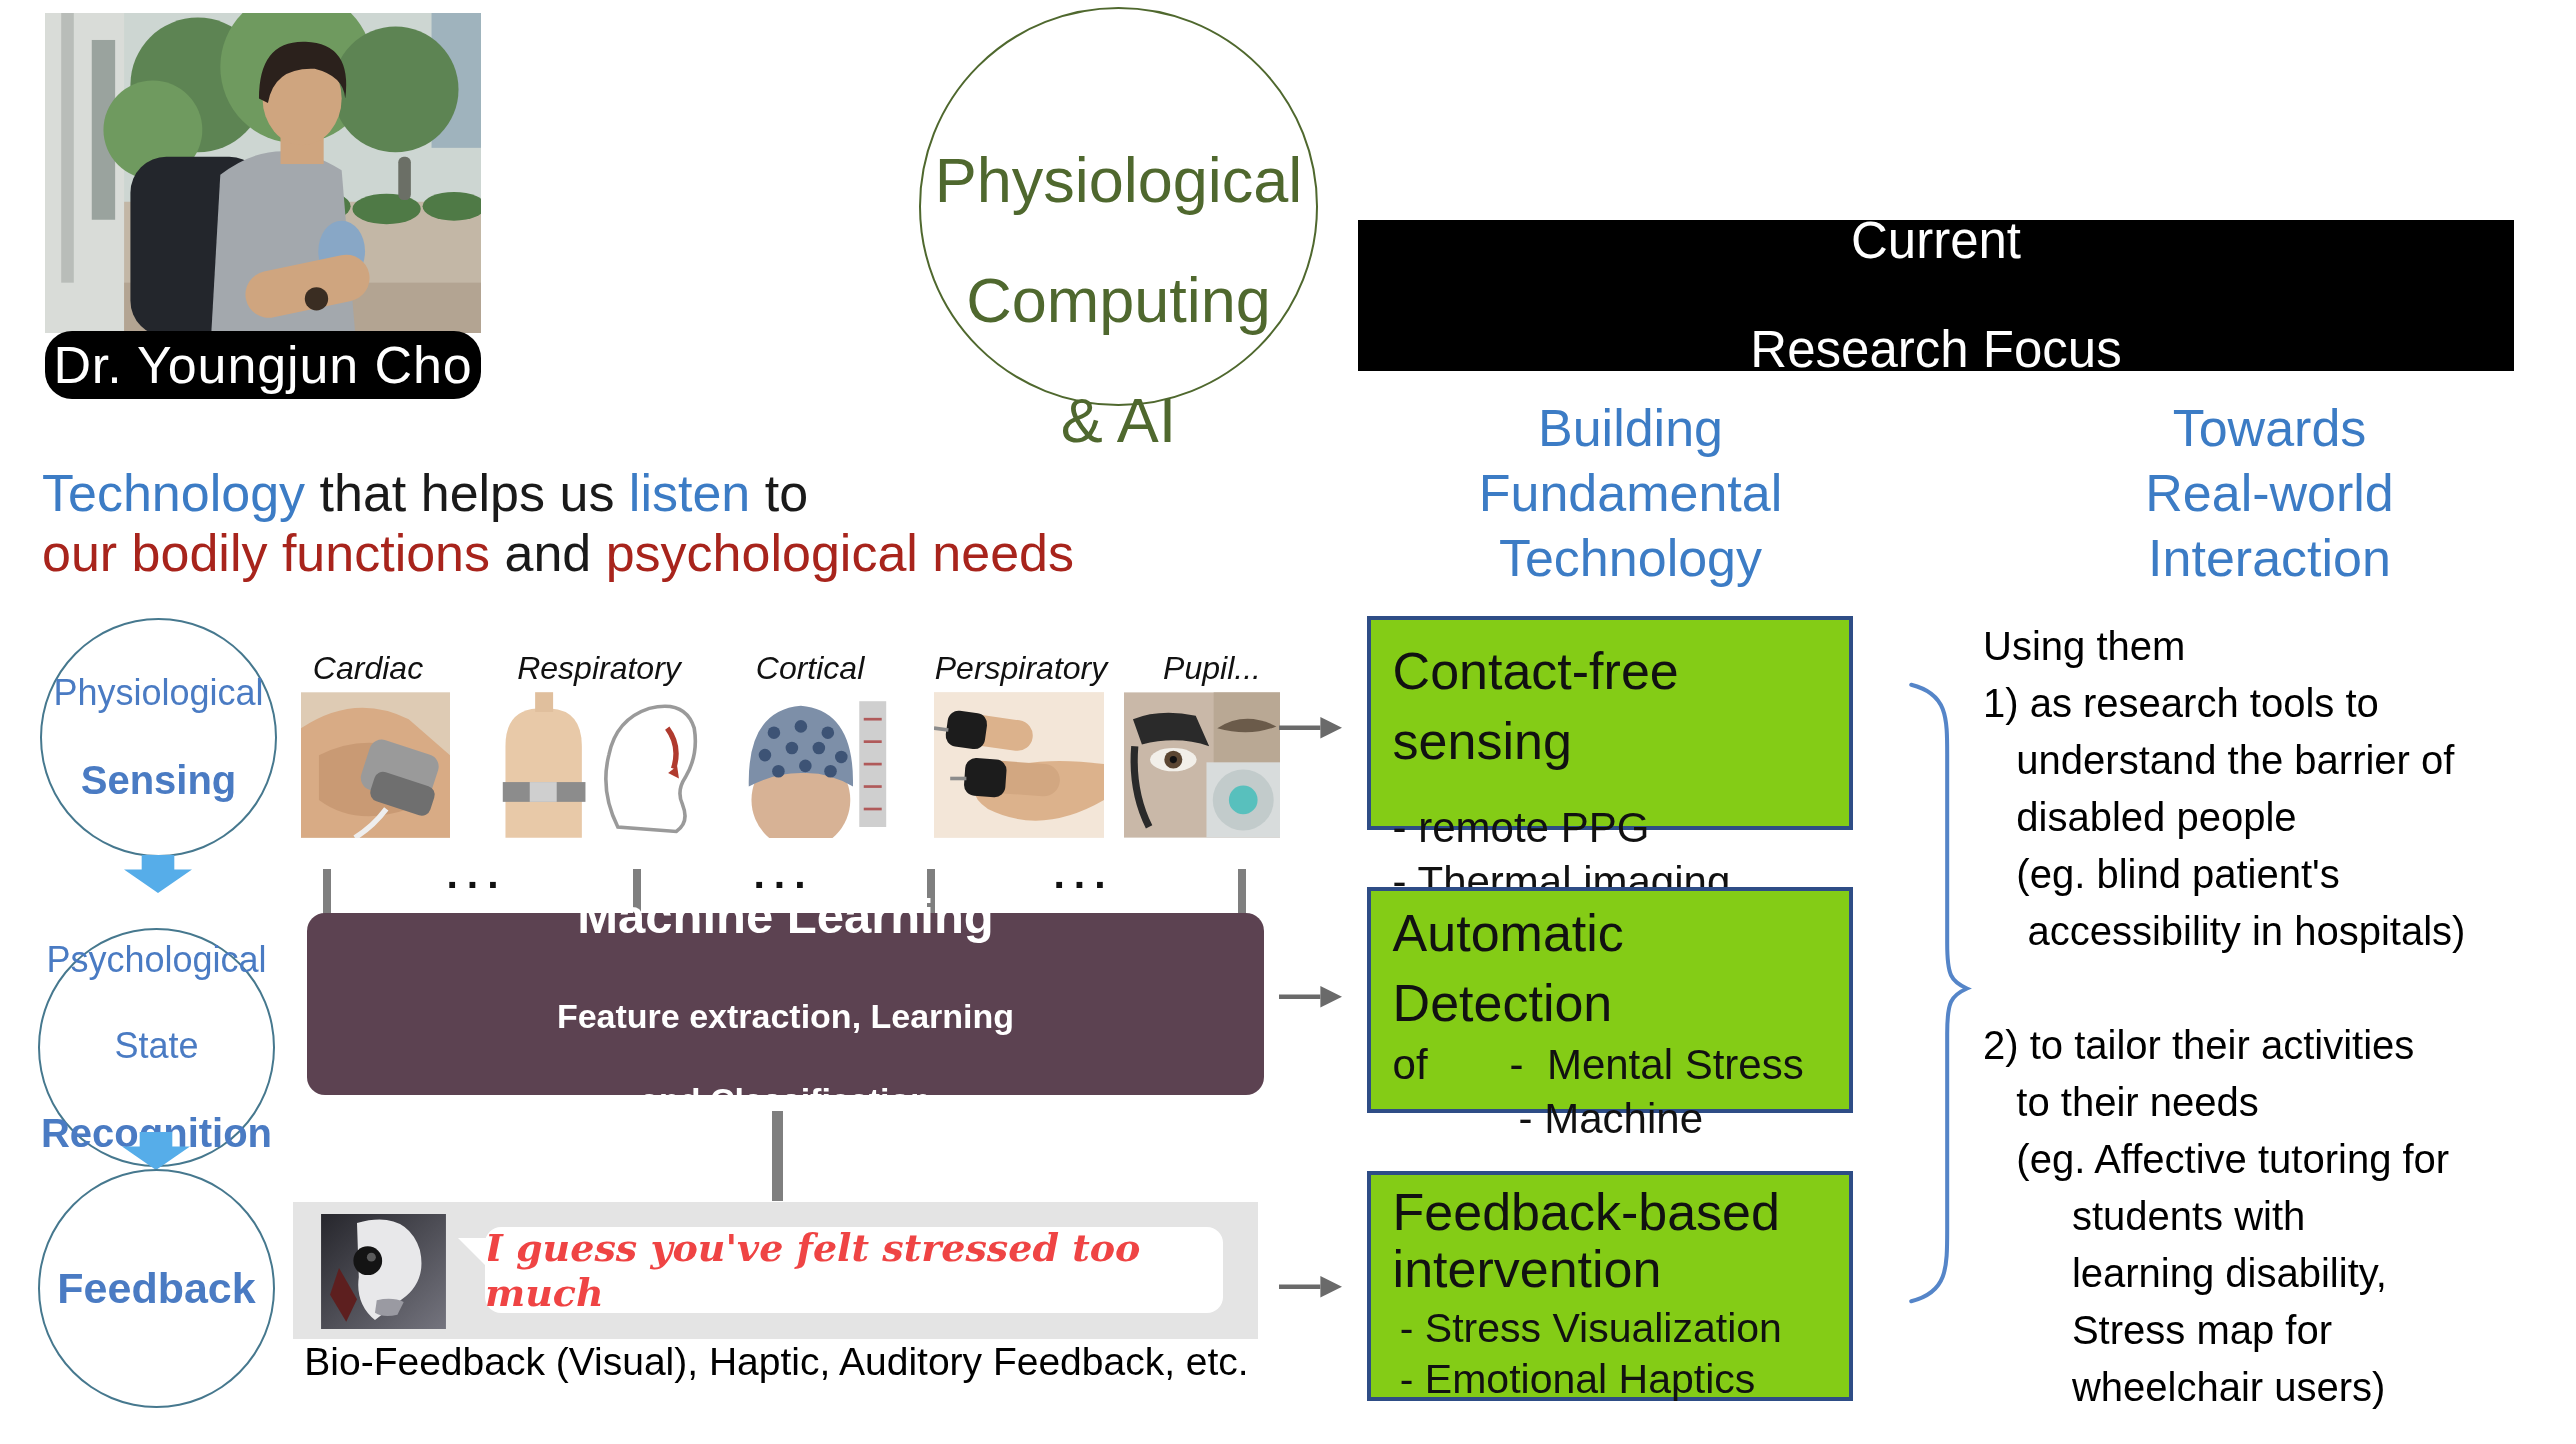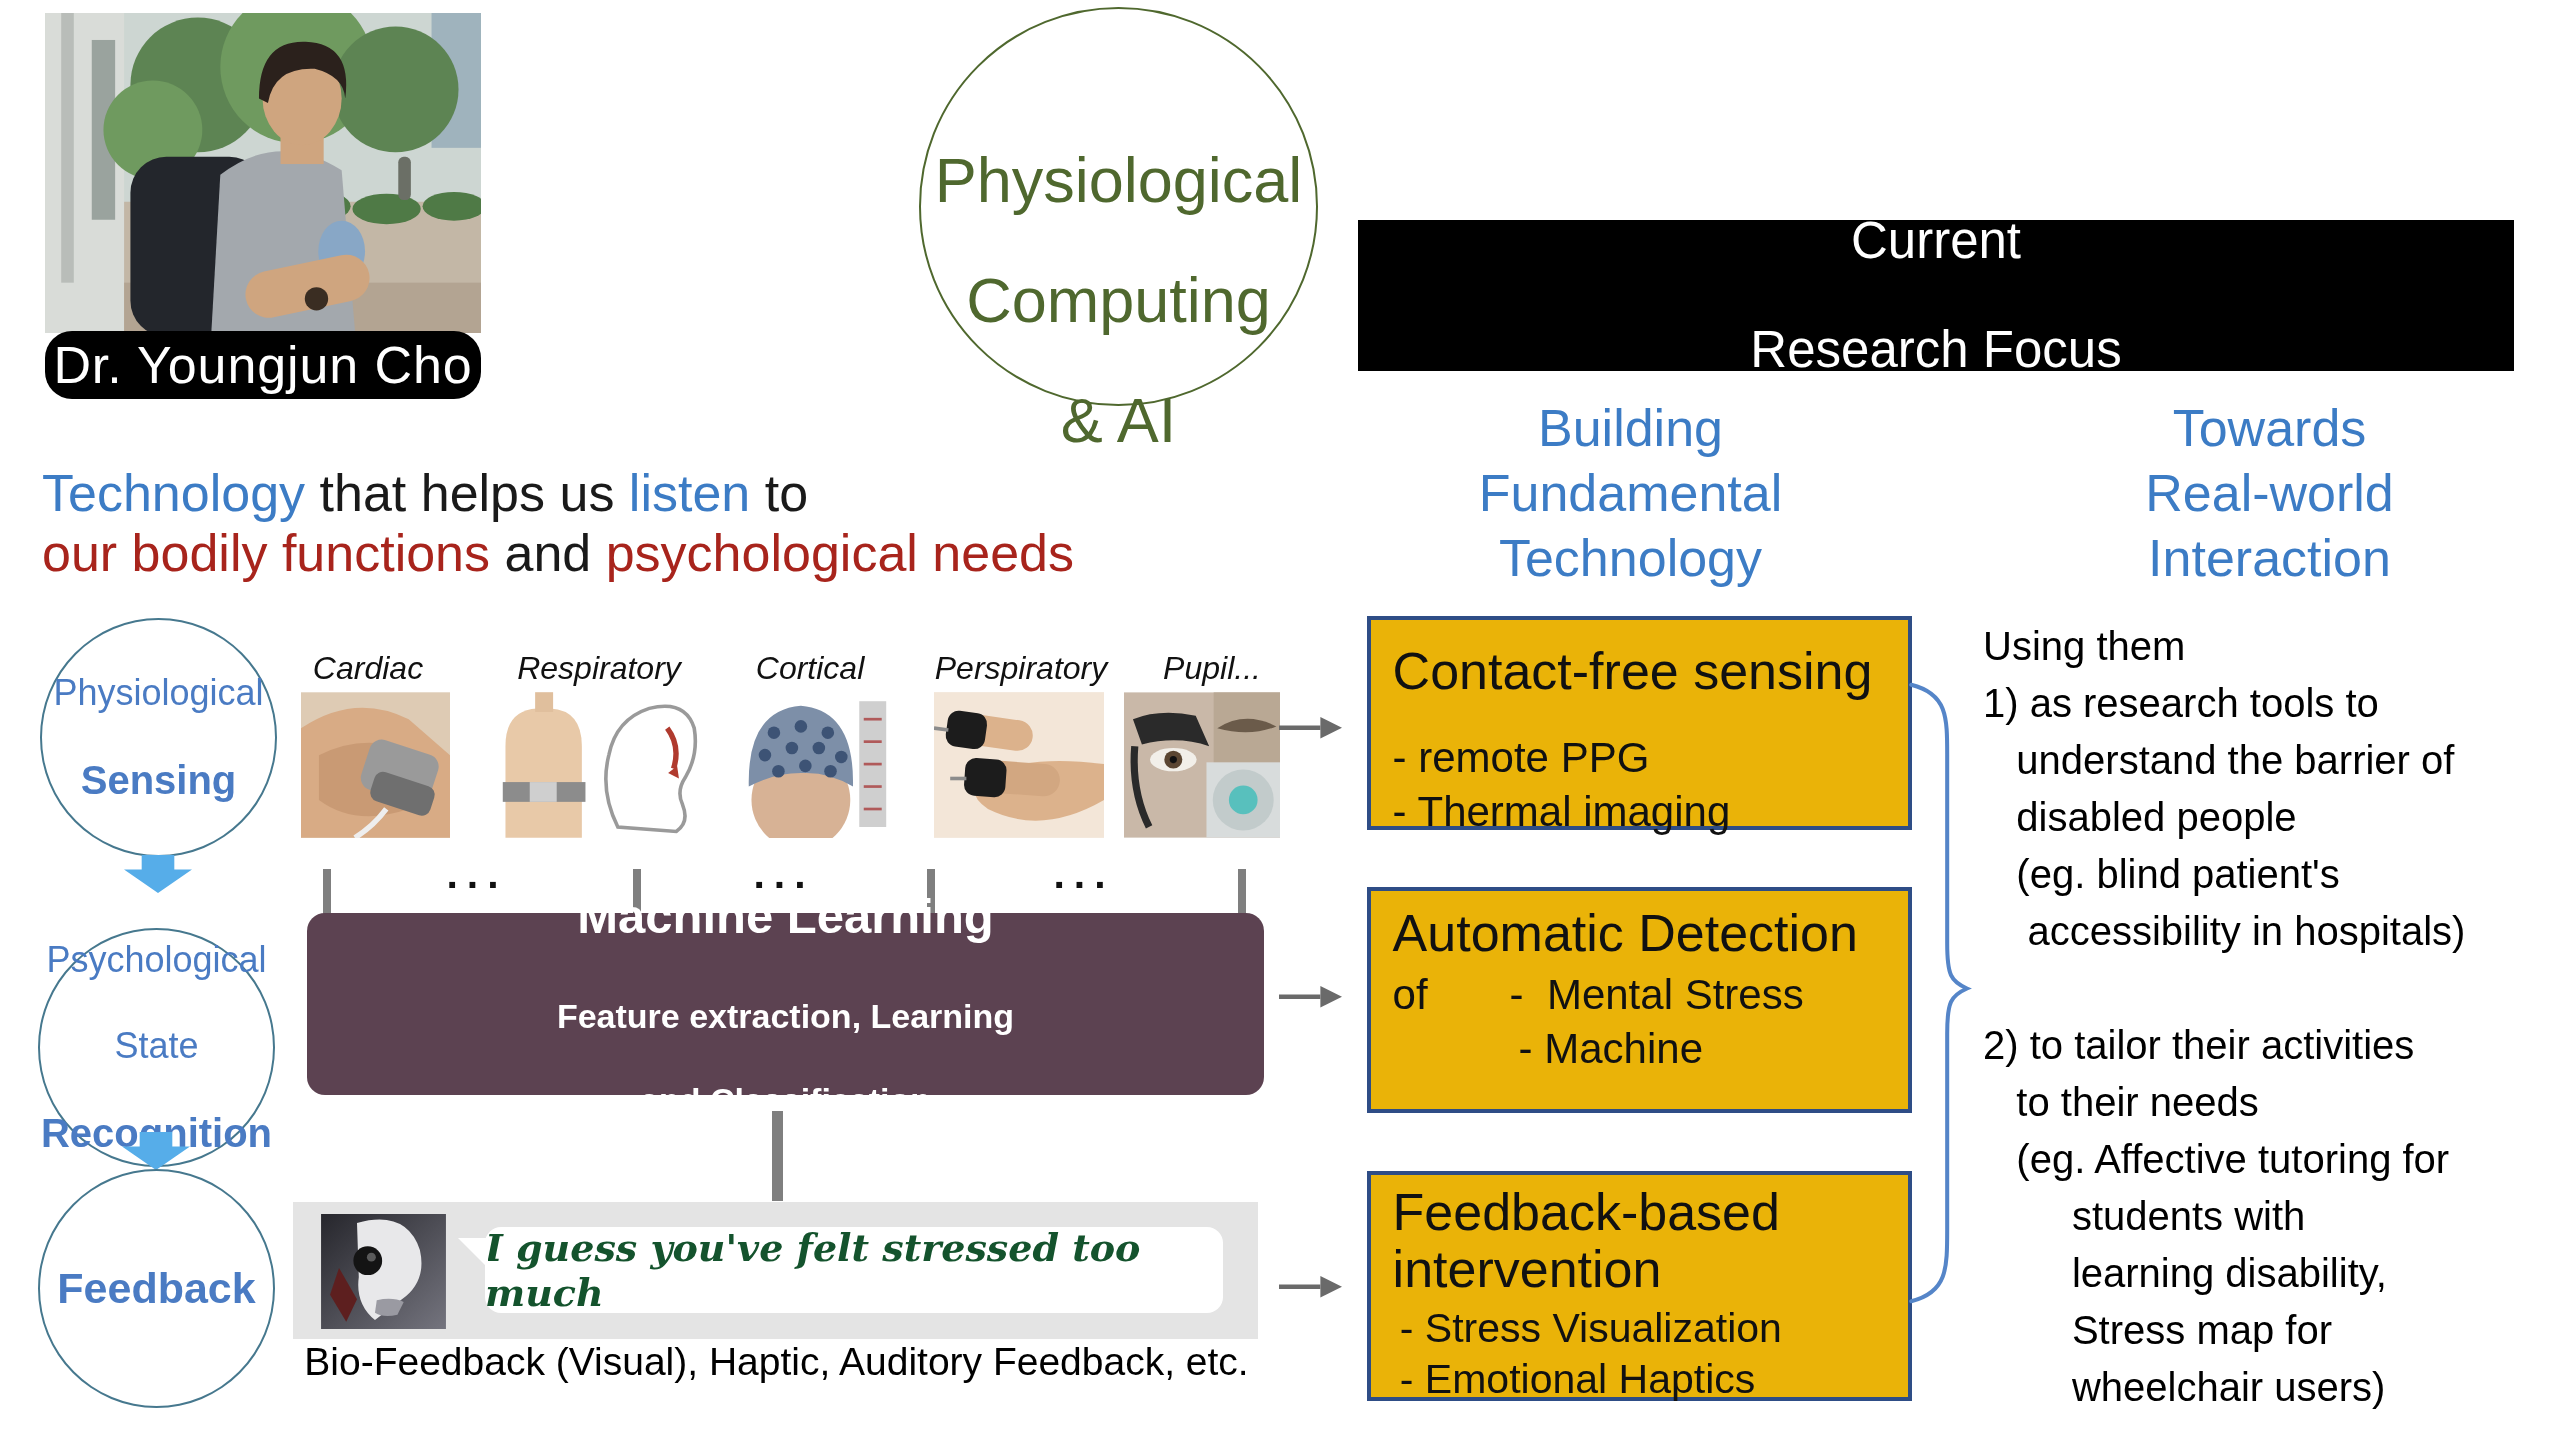--- a/index.html
+++ b/index.html
@@ -48,27 +48,27 @@
   .ml-box{left:307px;top:913px;width:957px;height:182px;background:#5c4251;color:#fff;
     display:flex;flex-direction:column;align-items:center;justify-content:center;text-align:center;border-radius:18px;}
   .ml-title{font-size:49px;font-weight:bold;line-height:56px;margin-bottom:9px;}
   .ml-sub{font-size:34px;font-weight:bold;line-height:41px;}
   .connector{left:772px;top:1111px;width:10.8px;height:90px;background:#7f7f7f;}
 
   
   .gray-panel{left:293px;top:1202px;width:965px;height:137px;background:#e4e4e4;}
   .bubble{left:485px;top:1227px;width:738px;height:86px;background:#fff;border-radius:16px;
     display:flex;align-items:center;justify-content:center;
-    font-family:"DejaVu Serif",serif;font-style:italic;font-weight:bold;font-size:38px;color:#14532d;}
+    font-family:"DejaVu Serif",serif;font-style:italic;font-weight:bold;font-size:38px;color:#ef4444;}
   .bubble::before{content:"";position:absolute;left:-27px;top:10.8px;width:0;height:0;
     border-right:30.5px solid #fff;border-bottom:30.5px solid transparent;}
   .fb-caption{left:296px;top:1340px;width:961px;text-align:center;font-size:39px;color:#000;}
 
   
-  .rbox{left:1367px;width:545px;border:4.5px solid #2e4d86;background:#eab308;box-sizing:border-box;
+  .rbox{left:1367px;width:486px;border:4.5px solid #2e4d86;background:#84cc16;box-sizing:border-box;
     padding-left:21.6px;color:#111;}
   .rbox .title{font-size:52px;line-height:70px;}
   .rbox .item{font-size:42px;line-height:54px;white-space:pre;}
 
   
   .apps{left:1983px;top:618px;width:593px;font-size:40px;color:#000;}
   .app-line{white-space:pre;line-height:57px;min-height:57px;}
 
   .arrow-svg{width:63px;height:23.4px;}
 </style>

